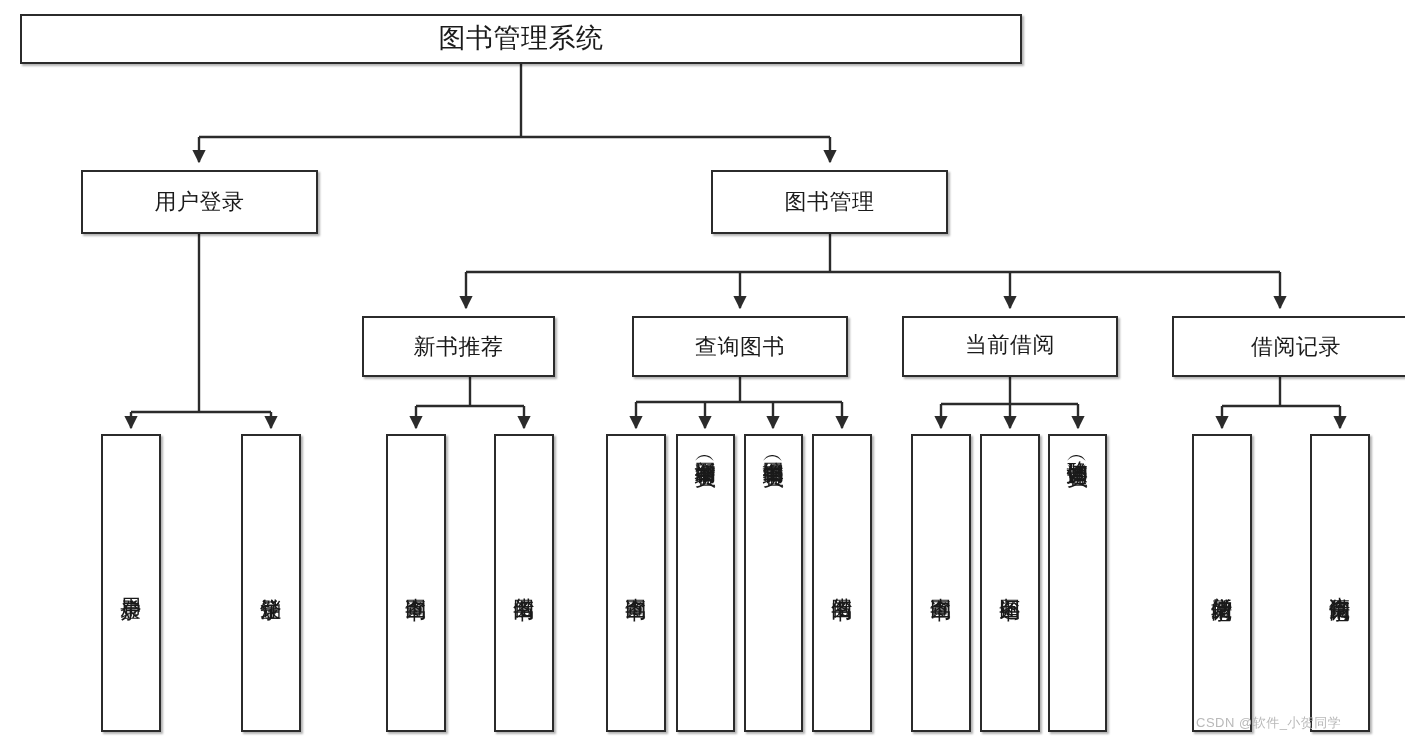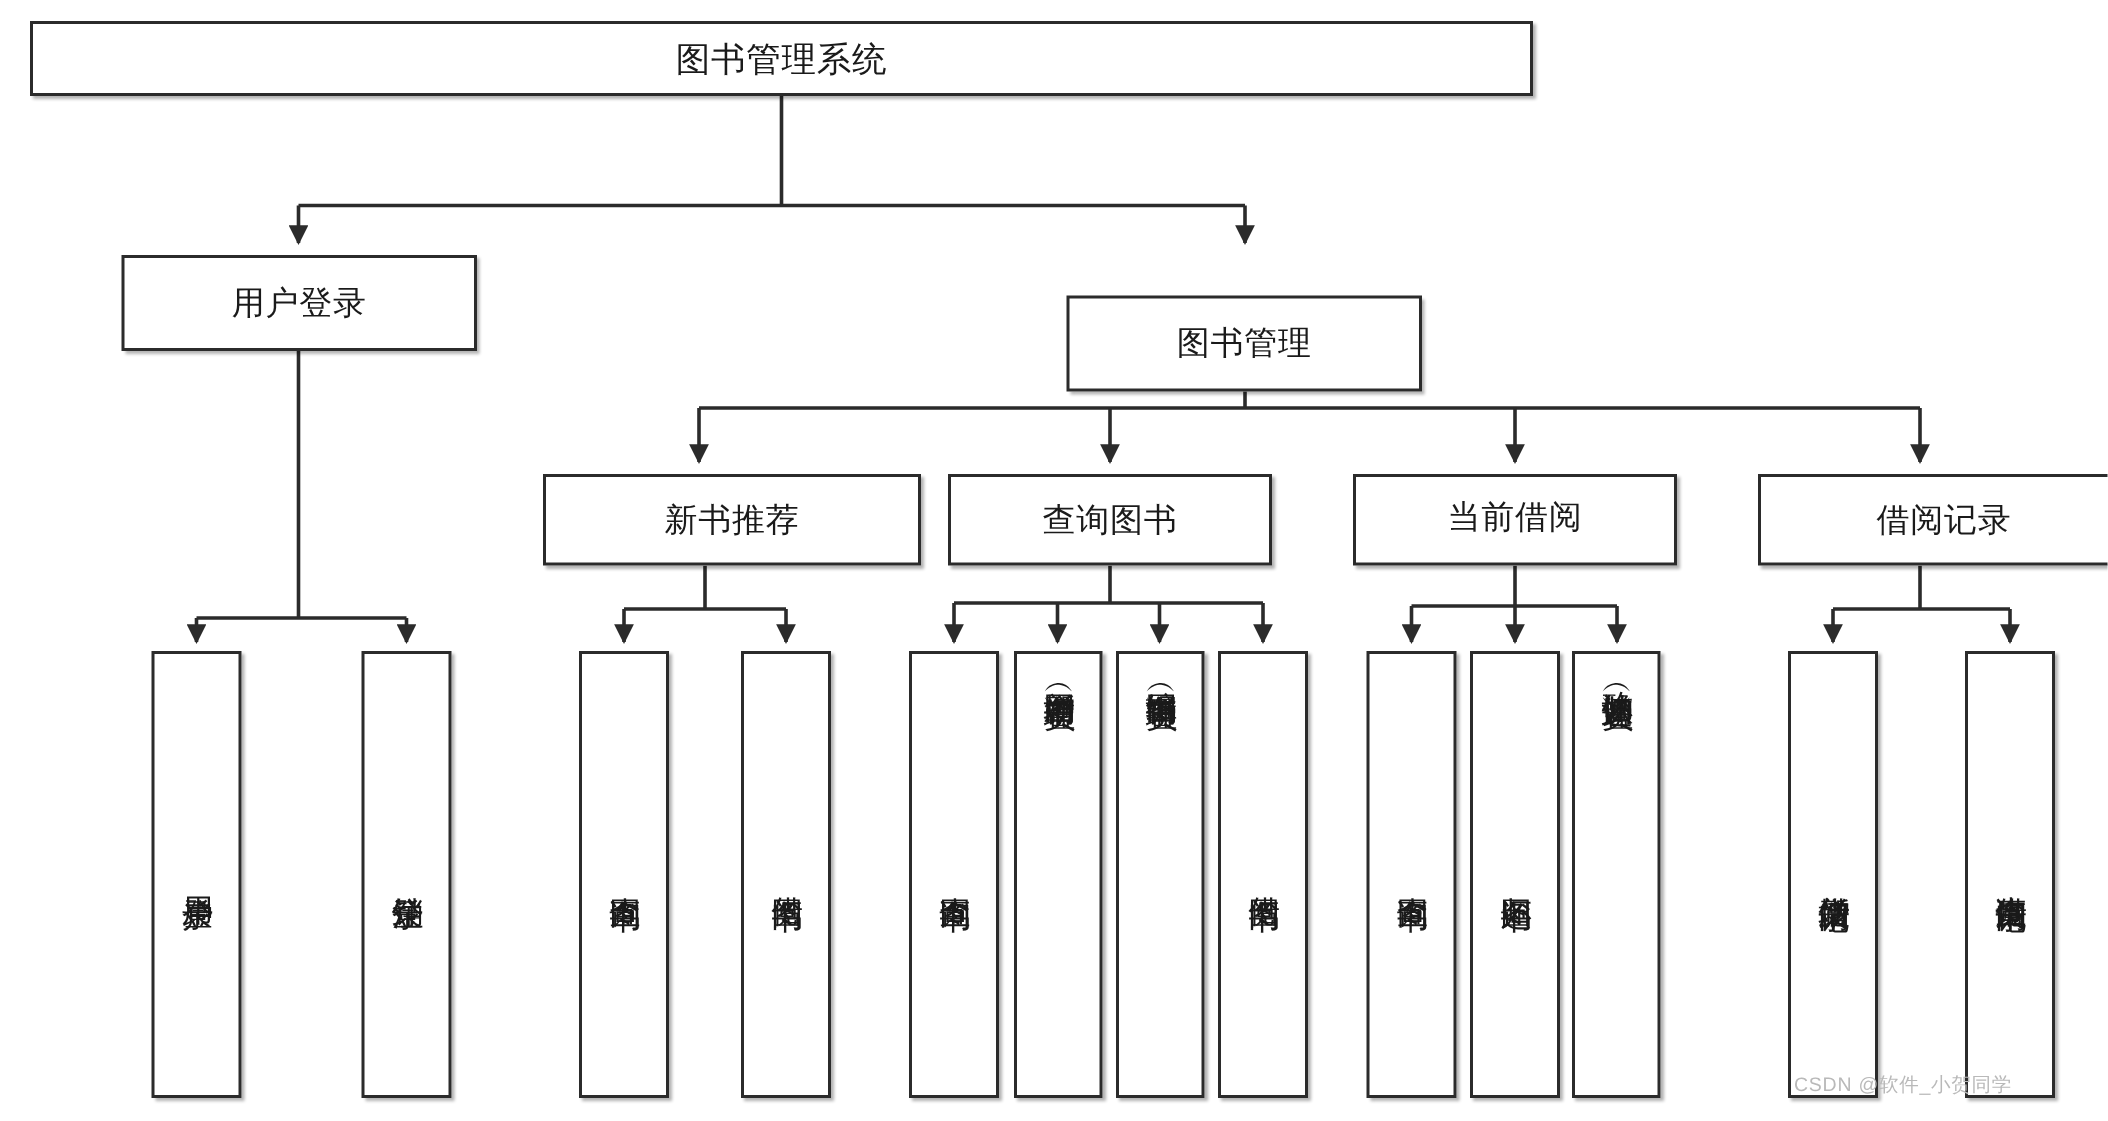--- a/index.html
+++ b/index.html
@@ -33,21 +33,21 @@
     align-items: center;
     justify-content: center;
     color: #1a1a1a;
   }
   .node.horiz {
     font-size: 22px;
     line-height: 1.25;
     letter-spacing: 0.5px;
     text-align: center;
   }
-  .node.root { font-size: 23px; }
+  .node.root { font-size: 27px; }
   .node.vert {
     writing-mode: vertical-rl;
     text-orientation: upright;
     font-size: 21px;
     line-height: 1.22;
     letter-spacing: 1px;
     align-items: center;
     justify-content: center;
     padding: 6px 2px;
     white-space: nowrap;
@@ -123,25 +123,25 @@
     </g>
   </svg>
 
   <div class="node horiz root" style="left:20px; top:14px; width:1002px; height:50px;">
     <span class="node-label">图书管理系统</span>
   </div>
 
   <div class="node horiz" style="left:81px; top:170px; width:237px; height:64px;">
     <span class="node-label">用户登录</span>
   </div>
-  <div class="node horiz" style="left:711px; top:170px; width:237px; height:64px;margin-top:27px;">
+  <div class="node horiz" style="left:711px; top:170px; width:237px; height:64px;">
     <span class="node-label">图书管理</span>
   </div>
 
-  <div class="node horiz" style="left:362px; top:316px; width:252px; height:61px;">
+  <div class="node horiz" style="left:362px; top:316px; width:193px; height:61px;">
     <span class="node-label">新书推荐</span>
   </div>
   <div class="node horiz" style="left:632px; top:316px; width:216px; height:61px;">
     <span class="node-label">查询图书</span>
   </div>
   <div class="node horiz" style="left:902px; top:316px; width:216px; height:61px;font-family:Liberation Mono, monospace;">
     <span class="node-label">当前借阅</span>
   </div>
   <div class="node horiz" style="left:1172px; top:316px; width:248px; height:61px;">
     <span class="node-label">借阅记录</span>

